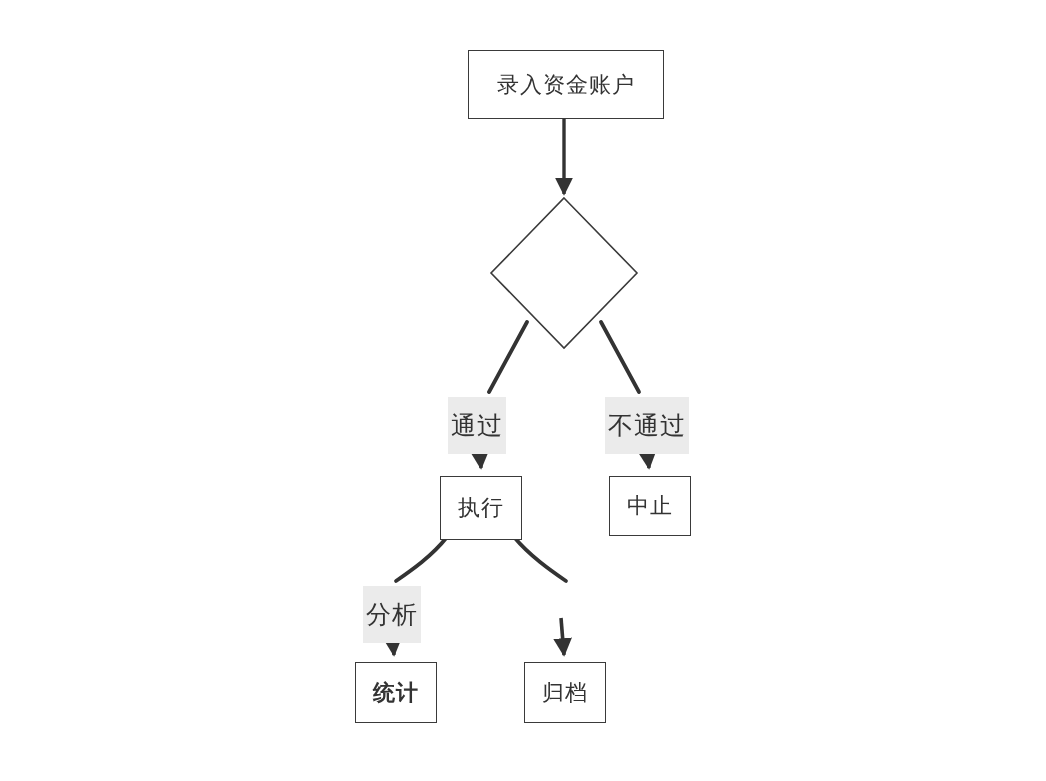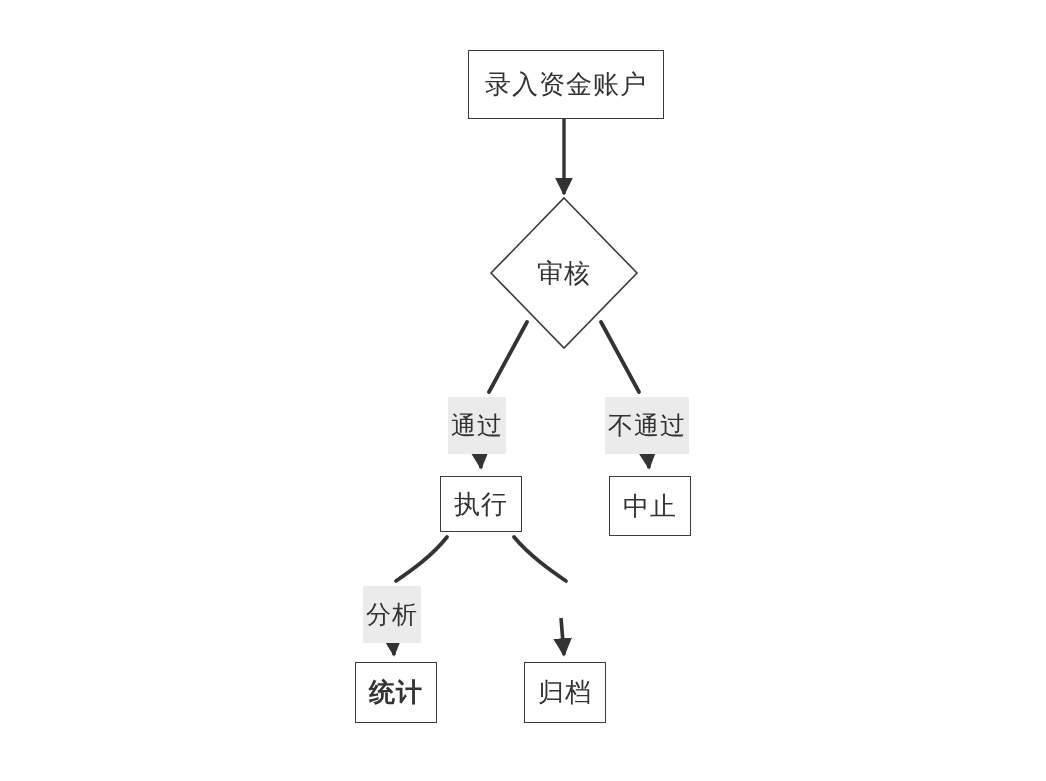--- a/index.html
+++ b/index.html
@@ -26,21 +26,21 @@
   }
   .node {
     position: absolute;
     box-sizing: border-box;
     background: #ffffff;
     border: 1.6px solid #3a3a3a;
     display: flex;
     align-items: center;
     justify-content: center;
     color: #333333;
-    font-size: 26px;
+    font-size: 22px;
     letter-spacing: 1px;
     white-space: nowrap;
     z-index: 3;
   }
   .edge-label {
     position: absolute;
     background: #ebebeb;
     color: #333333;
     font-size: 25px;
     letter-spacing: 1px;
@@ -101,27 +101,22 @@
 
     <path d="M 514,537 C 530,556 550,570 566,581" stroke="#333333" stroke-width="3.8" fill="none" stroke-linecap="round"></path>
 
     <path d="M 561,618 L 564,655" stroke="#333333" stroke-width="3.6" fill="none" marker-end="url(#arrowhead)"></path>
   </svg>
 
   <div class="node" style="left:468px; top:50px; width:196px; height:69px;">
     <span>录入资金账户</span>
   </div>
 
-  <div class="diamond-wrap" style="left:491px; top:198px; width:146px; height:150px;">
-    <div class="diamond-text">
-      <span>审核</span>
-    </div>
-  </div>
 
-  <div class="node" style="left:440px; top:476px; width:82px; height:56px;">
+  <div class="node" style="left:440px; top:476px; width:82px; height:64px;">
     <span>执行</span>
   </div>
 
   <div class="node" style="left:609px; top:476px; width:82px; height:60px;align-items:center;">
     <span>中止</span>
   </div>
 
   <div class="node" style="left:355px; top:662px; width:82px; height:61px;font-weight:bold;">
     <span>统计</span>
   </div>

